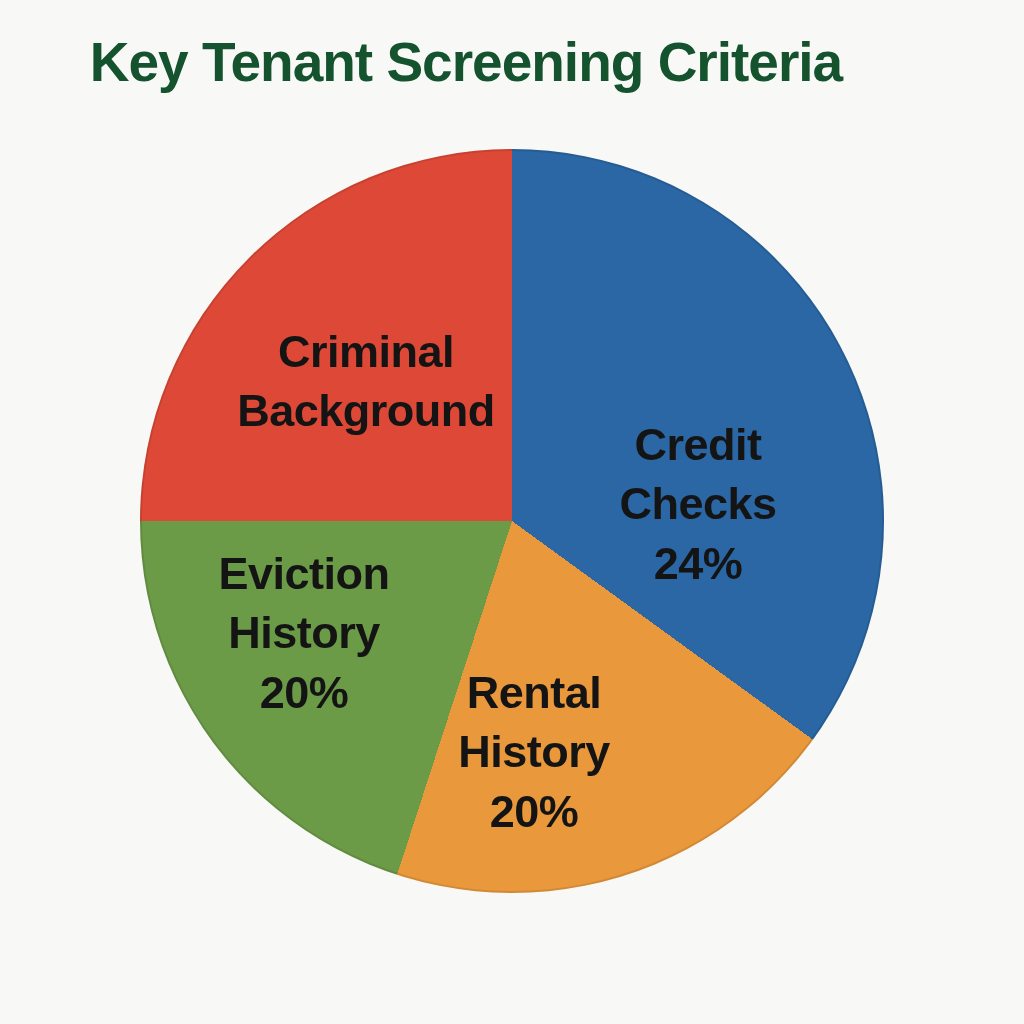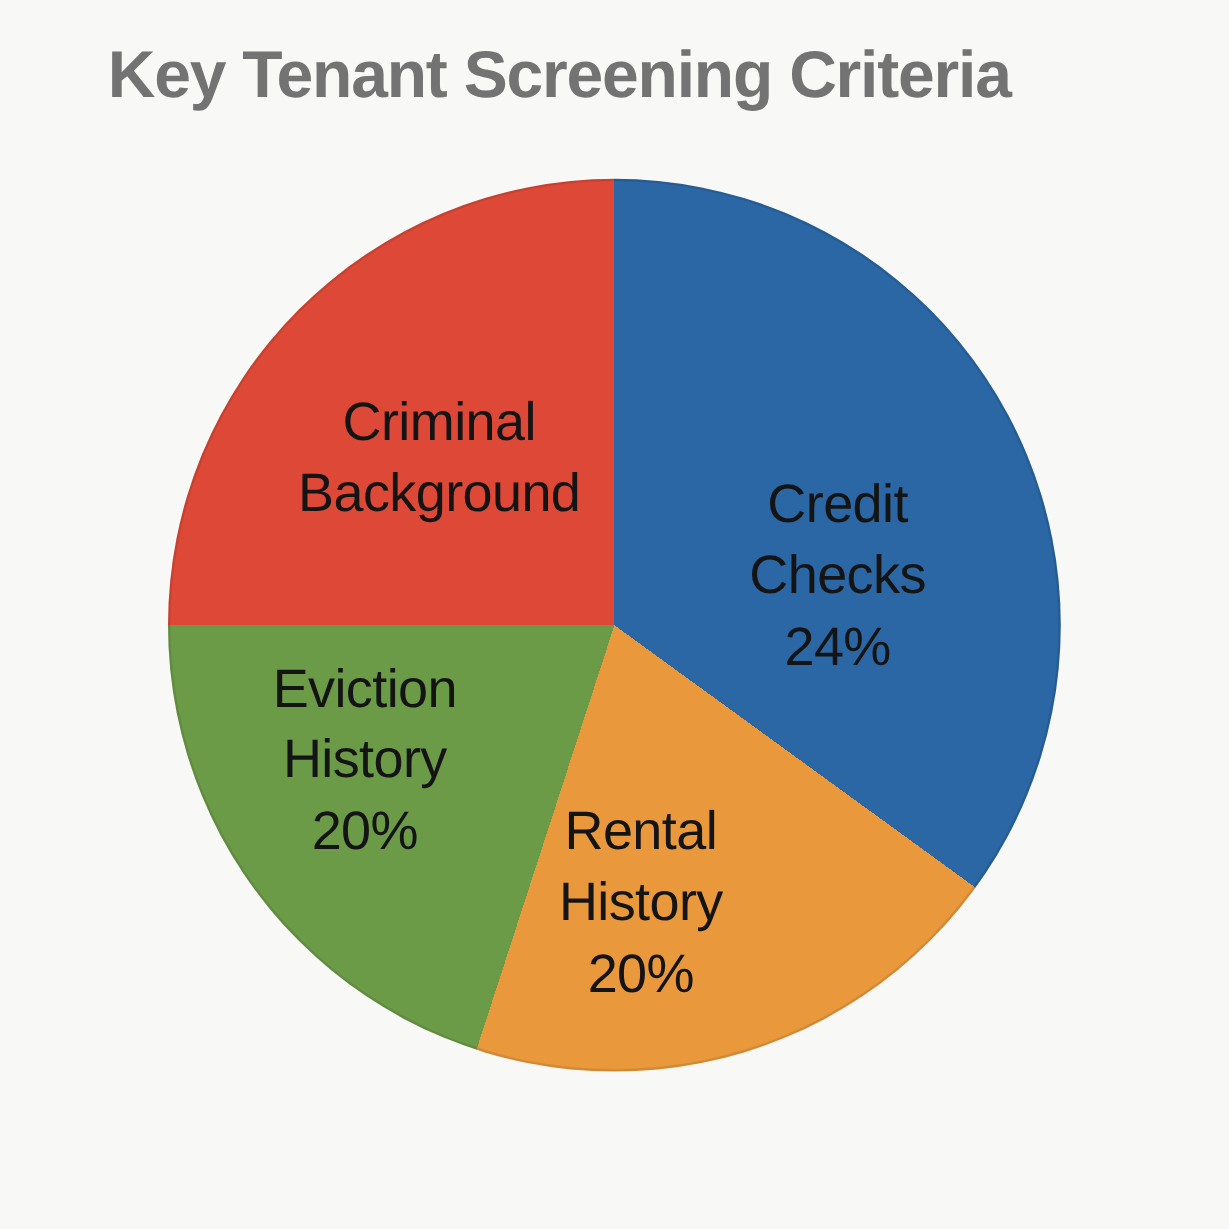--- a/index.html
+++ b/index.html
@@ -16,44 +16,44 @@
   .page-title {
     position: absolute;
     top: 30px;
     left: 0;
     width: 932px;
     text-align: center;
     font-size: 55px;
     font-weight: bold;
     letter-spacing: -1px;
     margin: 0;
-    color: #737373;
+    color: #14532d;
   }
   .pie {
     position: absolute;
     left: 140px;
     top: 149px;
     width: 744px;
     height: 744px;
     border-radius: 50%;
     box-shadow: inset 0 0 0 2px rgba(0,0,0,0.10);
     
   }
   .slice-label {
     position: absolute;
     transform: translate(-50%, -50%);
     text-align: center;
-    font-weight: normal;
+    font-weight: bold;
     font-size: 45px;
     line-height: 1.32;
     letter-spacing: -0.5px;
     color: #141414;
   }
   .slice-label .pct { display: block; }
-  .label-credit   { left: 698px; top: 479px; width: 270px; }
+  .label-credit   { left: 698px; top: 504px; width: 270px; }
   .label-rental   { left: 534px; top: 752px; width: 240px; }
   .label-eviction { left: 304px; top: 633px; width: 230px; }
   .label-criminal { left: 366px; top: 381px; width: 300px; }
 </style>
 </head>
 <body style="background: rgb(248, 248, 246); color: rgb(22, 22, 22);">
 
 <h1 class="page-title">Key Tenant Screening Criteria</h1>
 
 <div class="pie" style="background: conic-gradient(rgb(42, 103, 164) 0deg, rgb(42, 103, 164) 126deg, rgb(233, 153, 60) 126deg, rgb(233, 153, 60) 198deg, rgb(108, 155, 72) 198deg, rgb(108, 155, 72) 270deg, rgb(222, 73, 55) 270deg, rgb(222, 73, 55) 360deg);"></div>

